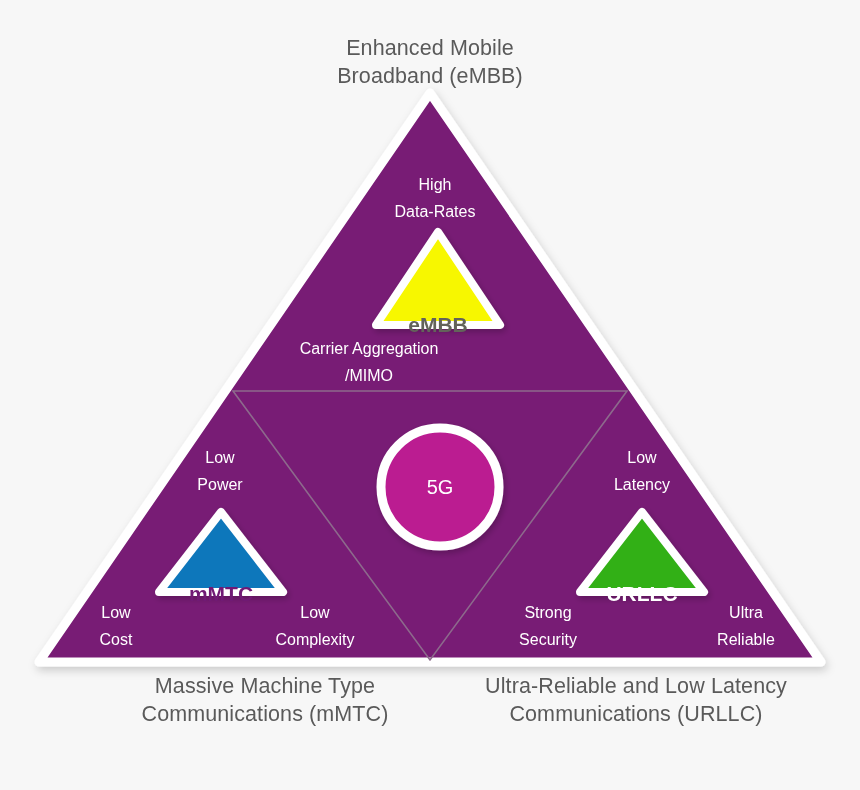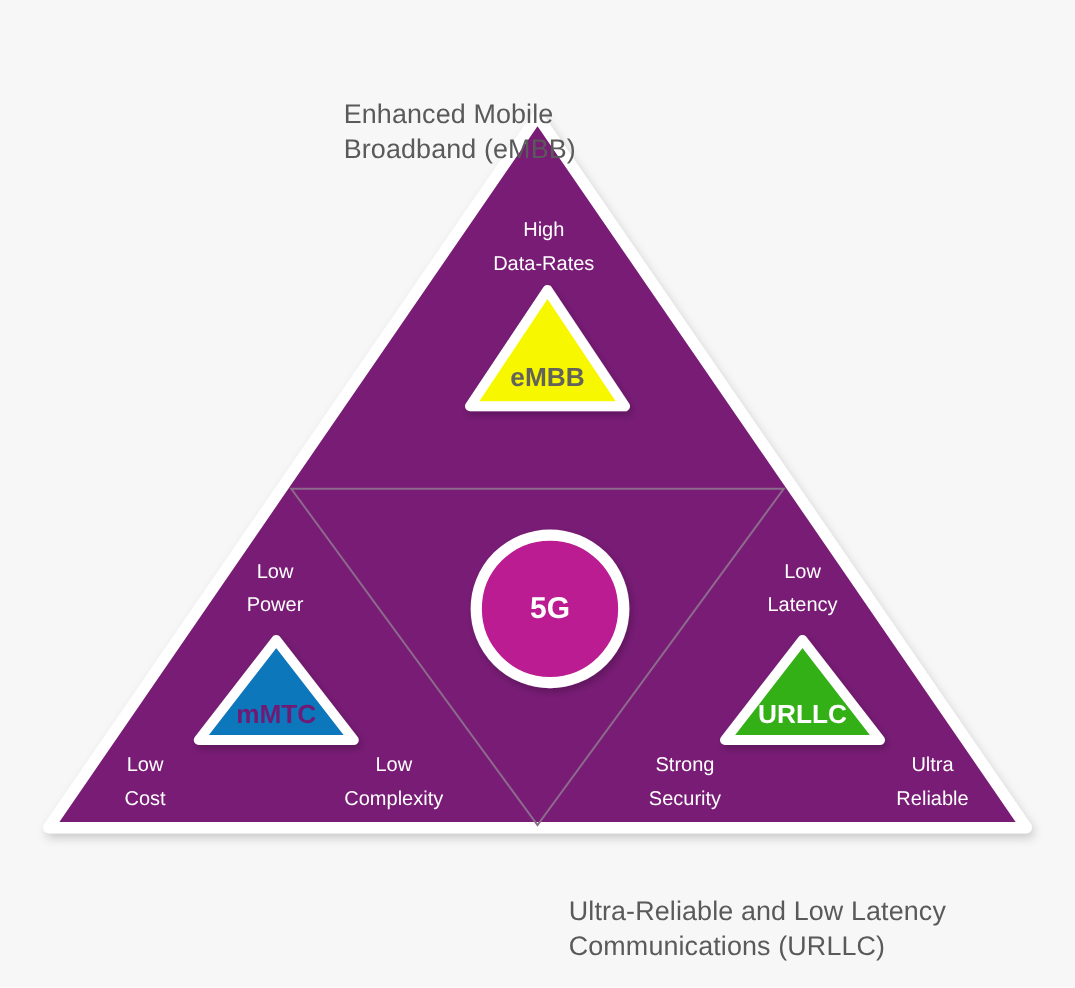--- a/index.html
+++ b/index.html
@@ -17,52 +17,52 @@
   }
   .svg-layer {
     position: absolute;
     left: 0;
     top: 0;
     width: 860px;
     height: 790px;
   }
   .cap {
     position: absolute;
-    text-align: left;
+    text-align: center;
     color: #5a5a5a;
     font-size: 21.5px;
     line-height: 28px;
     white-space: pre-line;
     letter-spacing: 0.1px;
-    margin-top: 43px;
   }
   .in-label {
     position: absolute;
     text-align: center;
     color: #ffffff;
     font-size: 16px;
     line-height: 27px;
     white-space: pre-line;
   }
   .tri-label {
     position: absolute;
     text-align: center;
     font-weight: bold;
     font-size: 21px;
     line-height: 21px;
+    margin-top: 22px;
   }
   #embb-label { color: #63635a; }
   #mmtc-label { color: #701a75; }
   #urlcc-label { color: #ffffff; }
   #core-label {
     position: absolute;
     text-align: center;
     color: #ffffff;
-    font-weight: bold;
-    font-size: 24px;
+    font-weight: normal;
+    font-size: 20px;
     line-height: 24px;
   }
 </style>
 </head>
 <body>
 
 <div id="canvas">
 
   <svg class="svg-layer" viewBox="0 0 860 790">
     <defs>
@@ -93,26 +93,30 @@
     </g>
 
     <g filter="url(#softshadow2)">
       <circle cx="440" cy="487" r="59" fill="#bb1b91" stroke="#ffffff" stroke-width="9"></circle>
     </g>
   </svg>
 
   <div class="cap" style="left:275px; top:34px; width:310px;">Enhanced Mobile
 Broadband (eMBB)</div>
 
+  <div class="cap" style="left:75px; top:672px; width:380px;">Massive Machine Type
+Communications (mMTC)</div>
   <div class="cap" style="left:455px; top:672px; width:362px;">Ultra-Reliable and Low Latency
 Communications (URLLC)</div>
 
   <div class="in-label" style="left:355px; top:171px; width:160px;">High
 Data-Rates</div>
 
+  <div class="in-label" style="left:263px; top:335px; width:212px;">Carrier Aggregation
+/MIMO</div>
 
   <div class="in-label" style="left:170px; top:444px; width:100px;">Low
 Power</div>
   <div class="in-label" style="left:588px; top:444px; width:108px;">Low
 Latency</div>
 
   <div class="in-label" style="left:66px; top:599px; width:100px;">Low
 Cost</div>
   <div class="in-label" style="left:250px; top:599px; width:130px;">Low
 Complexity</div>

